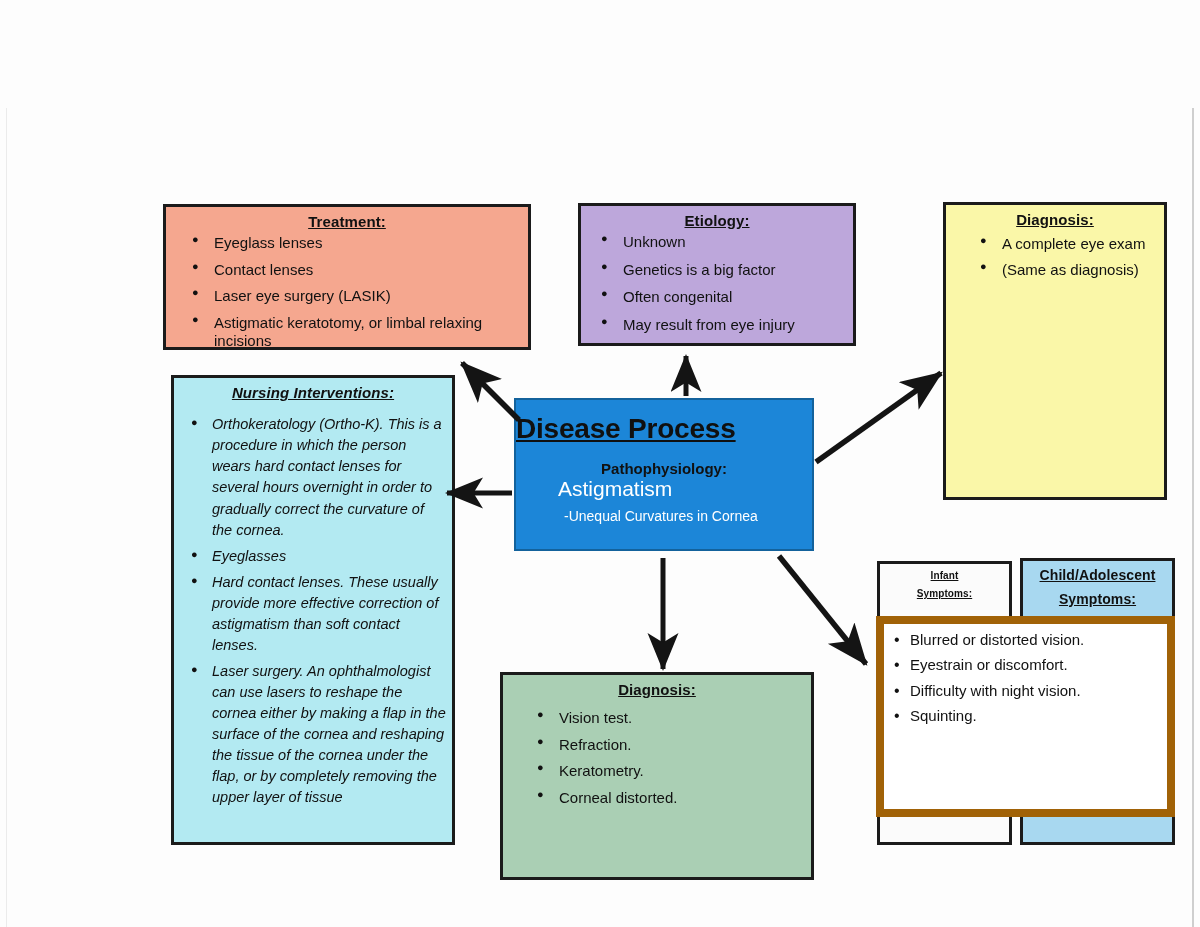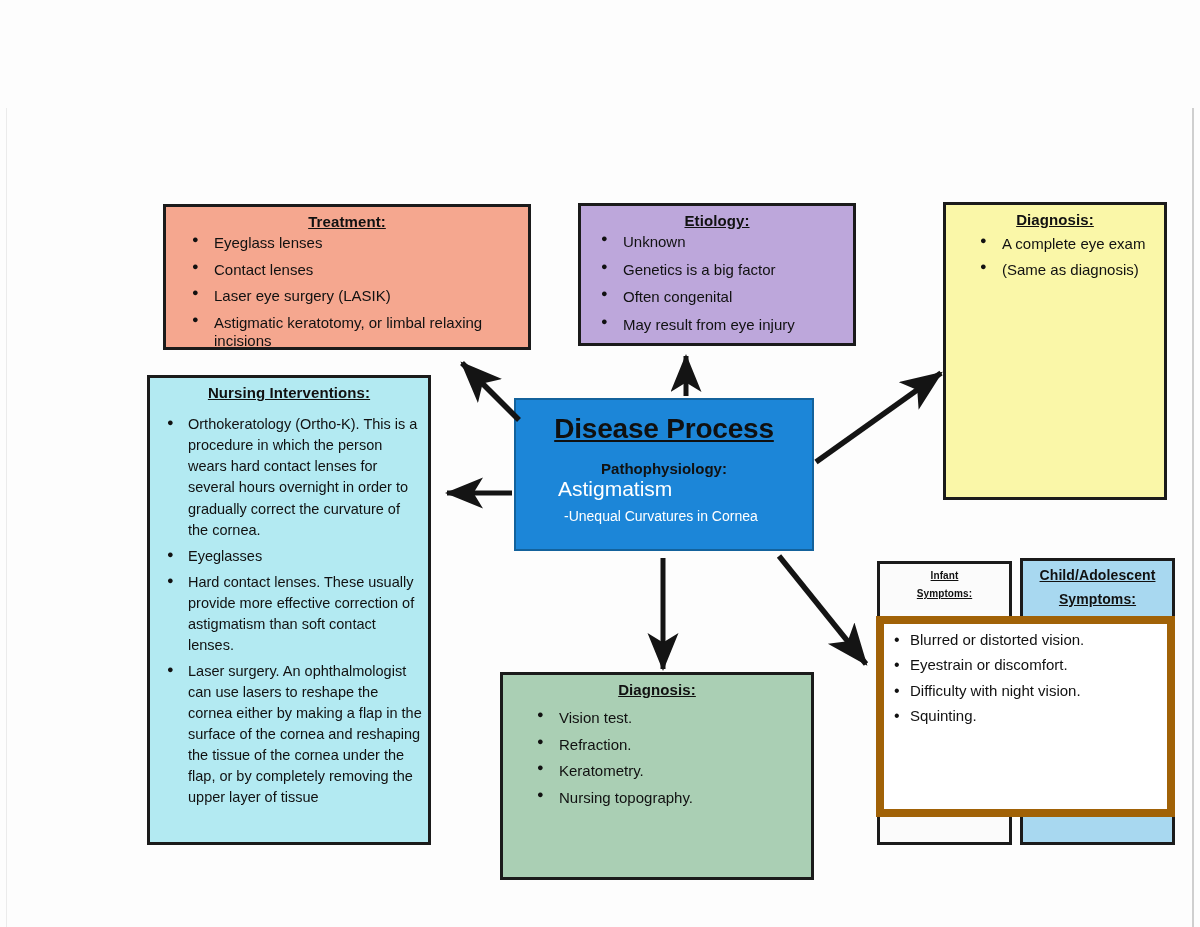--- a/index.html
+++ b/index.html
@@ -66,36 +66,36 @@
   #etiology ul.bul li{margin-bottom:9px;}
 
   #assessment{
     left:943px;top:202px;width:224px;height:298px;
     background:#FAF7A8;
   }
   #assessment ul.bul{padding-left:48px;margin-top:6px;}
   #assessment ul.bul li{margin-bottom:7px;}
 
   #nursing{
-    left:147px;top:375px;width:284px;height:470px;
+    left:171px;top:375px;width:284px;height:470px;
     background:#B3EAF2;
     padding:6px 6px 6px 6px;
+    font-style:italic;
   }
   #nursing ul.bul{padding-left:32px;margin-top:12px;}
   #nursing ul.bul li{margin-bottom:5px;font-size:14.5px;line-height:1.45;}
   #nursing ul.bul li:before{left:-21px;top:1px;}
 
   #center{
     left:514px;top:398px;width:300px;height:153px;
     background:#1C86D8;
     border:2px solid #13629c;
     padding:0;
   }
   #center .dp{
-    text-align:center;
     font-size:28px;
     font-weight:bold;
     color:#101010;
     text-decoration:underline;
     margin-top:12px;
     letter-spacing:-.2px;
   }
   #center .patho{
     text-align:center;
     font-size:15px;
@@ -207,21 +207,21 @@
     <div class="astig">Astigmatism</div>
     <div class="unequal">-Unequal Curvatures in Cornea</div>
   </div>
 
   <div class="box" id="diagnosis">
     <div class="title">Diagnosis:</div>
     <ul class="bul">
       <li>Vision test.</li>
       <li>Refraction.</li>
       <li>Keratometry.</li>
-      <li>Nursing topography.</li>
+      <li>Corneal distorted.</li>
     </ul>
   </div>
 
   <div class="box" id="infant">
     <div class="title">Infant</div>
     <div class="title">Symptoms:</div>
   </div>
 
   <div class="box" id="childadol">
     <div class="title">Child/Adolescent</div>

